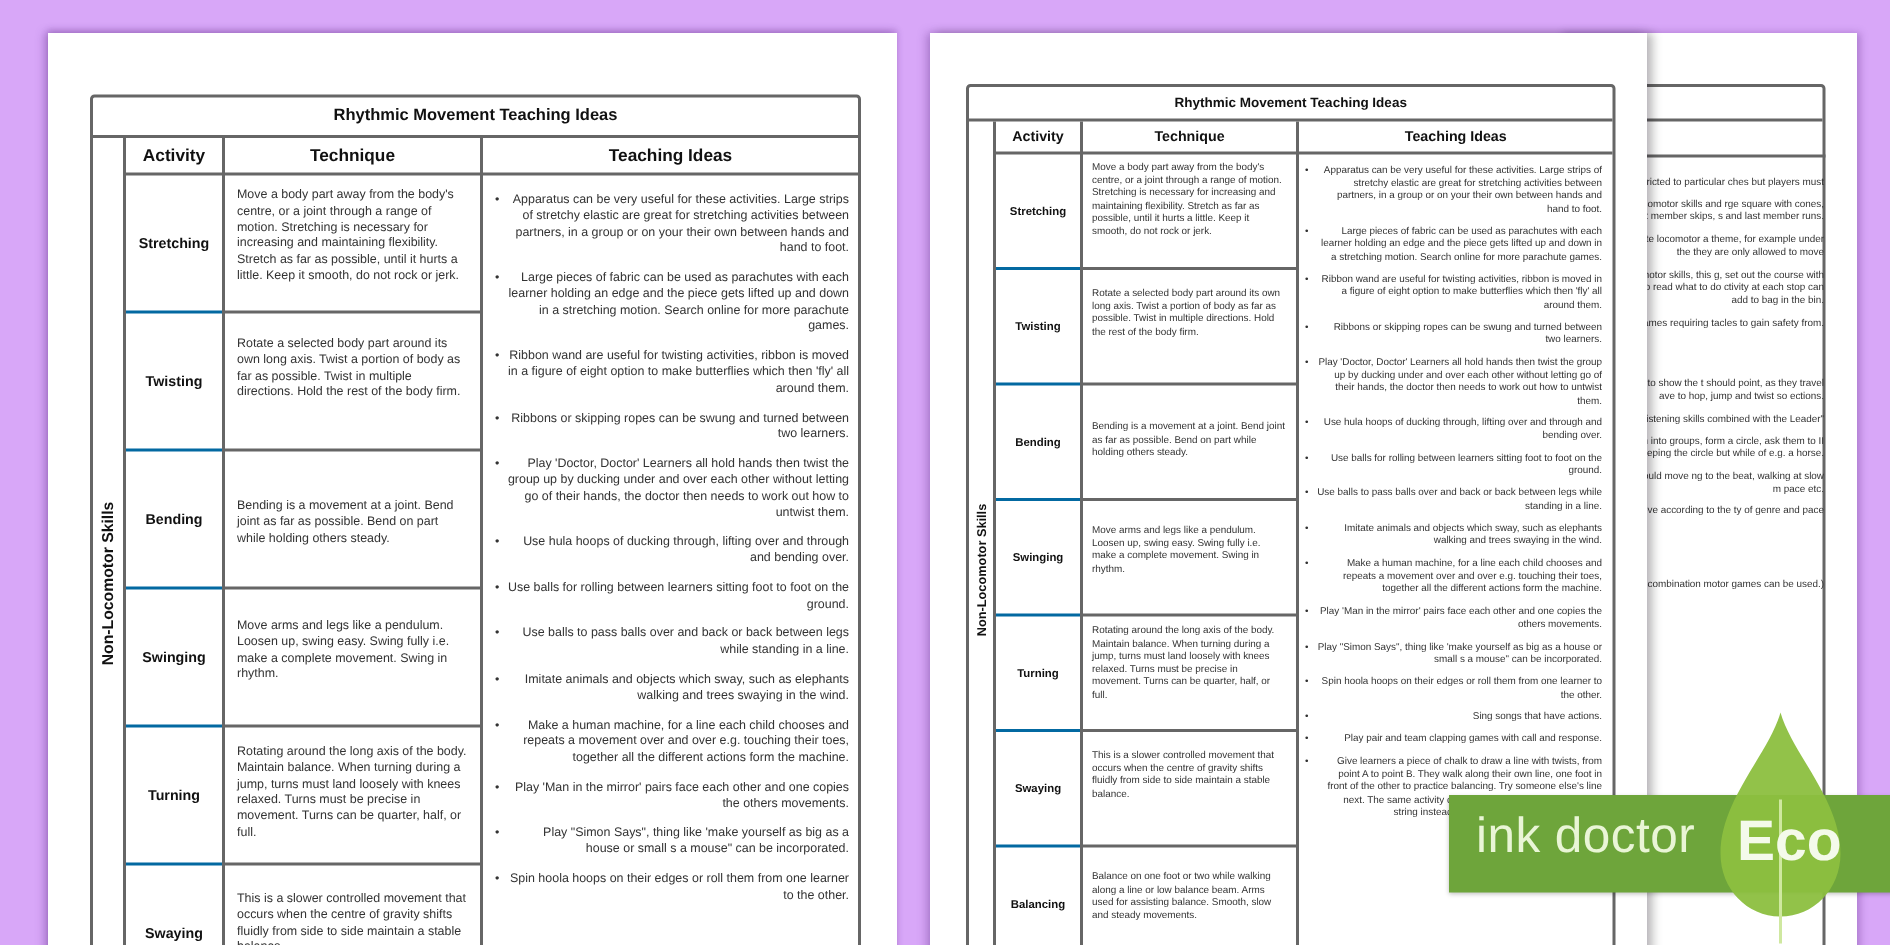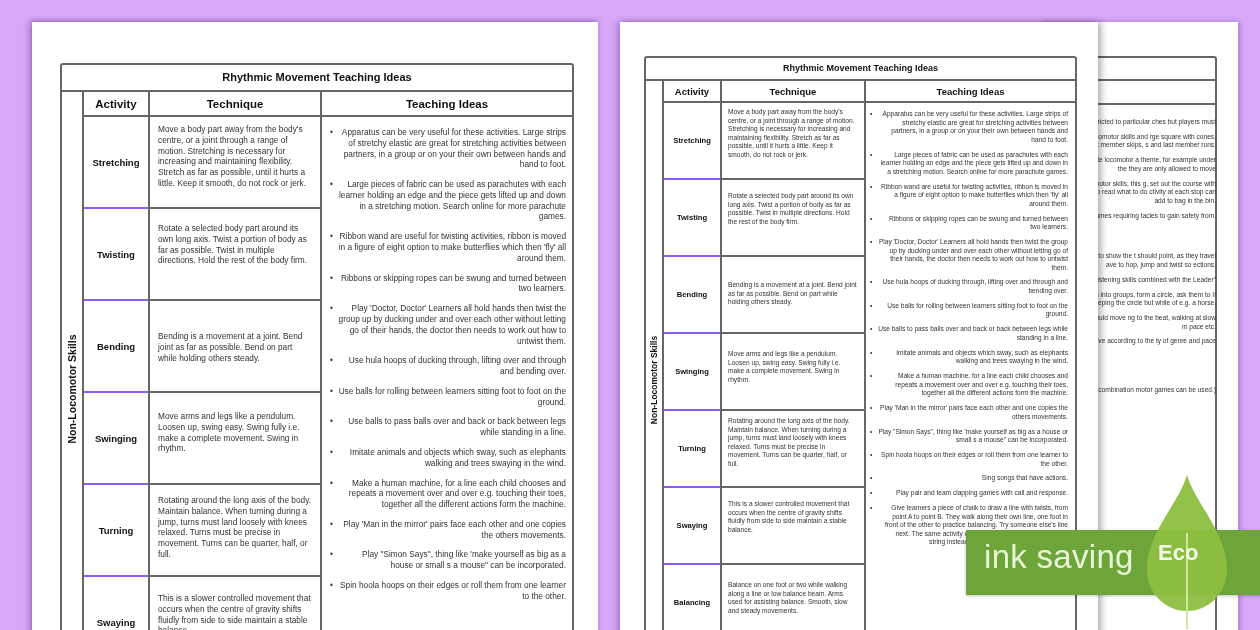--- a/index.html
+++ b/index.html
@@ -20,21 +20,21 @@
   .sheet { position:absolute; border:2px solid #666; border-radius:3px 3px 0 0; background:#fff; }
   .title-row { position:absolute; left:0; right:0; top:0; border-bottom:2px solid #666;
     text-align:center; font-weight:bold; color:#111; }
   .side-col { position:absolute; left:0; bottom:0; border-right:2px solid #666; }
   .side-label { position:absolute; left:50%; top:50%; white-space:nowrap; font-weight:bold; color:#111;
     transform:translate(-50%,-50%) rotate(-90deg); }
   .hdr { position:absolute; font-weight:bold; text-align:center; color:#111; border-bottom:2px solid #666;
     display:flex; align-items:center; justify-content:center; }
   .vline { position:absolute; width:2px; background:#666; }
   .act { position:absolute; font-weight:bold; color:#111; display:flex; align-items:center; justify-content:center;
-    border-bottom:2px solid #8b5cf6; box-sizing:border-box; }
+    border-bottom:2px solid #0369a1; box-sizing:border-box; }
   .tech { position:absolute; color:#333; border-bottom:2px solid #666; box-sizing:border-box; line-height:1.3; }
   .ideas { position:absolute; color:#333; }
   .ideas ul { margin:0; padding:0; list-style:none;text-align:right; }
   .ideas li { position:relative; line-height:1.3; }
   .ideas li::before { content:"•"; position:absolute; left:-8px; top:0; }
 
   
   #page1 .title-row { height:25px; line-height:25px; font-size:11px; }
   #page1 .hdr { font-size:11.5px; }
   #page1 .act { font-size:9.5px; }
@@ -57,21 +57,21 @@
   #page3 .hdr { font-size:9.5px; }
   #page3 .ideas { font-size:6.6px; }
   #page3 .ideas li { margin-bottom:6.3px; }
   #page3 .ideas li::before { content:""; }
 
   
   #eco-banner { position:absolute; left:966px; top:530px; width:300px; height:65px; background:#6ea53b;
     box-shadow: 0 1px 3px rgba(0,0,0,0.25); }
   #eco-text { position:absolute; left:18px; top:8px; font-size:33px; color:#e9f5d6; letter-spacing:0.3px; }
   #eco-leaf { position:absolute; left:1145px; top:473px; width:84px; height:160px; }
-  #eco-word { position:absolute; left:1158px; top:540px; font-size:22px; font-weight:bold; color:#f4faea; }
+  #eco-word { position:absolute; left:1158px; top:540px; font-size:38px; font-weight:bold; color:#f4faea; }
 </style>
 </head>
 <body>
 
 <div class="page" id="page3">
   <div class="sheet" style="left:-420px; top:34px; width:593px; height:620px;">
     <div class="title-row"></div>
     <div class="hdr" style="left:420px; top:23px; width:173px; height:22px; justify-content:flex-start; padding-left:2px;">
       <span>ing Ideas</span>
     </div>
@@ -184,19 +184,19 @@
         <li>Spin hoola hoops on their edges or roll them from one learner to the other.</li>
         <li>Sing songs that have actions.</li>
         <li>Play pair and team clapping games with call and response.</li>
         <li>Give learners a piece of chalk to draw a line with twists, from point A to point B. They walk along their own line, one foot in front of the other to practice balancing. Try someone else's line next. The same activity can be done with a piece of wool or string instead of chalk, and a beam like a plank.</li>
       </ul>
     </div>
   </div>
 </div>
 
 <div id="eco-banner">
-  <span id="eco-text">ink saving</span>
+  <span id="eco-text">ink doctor</span>
 </div>
 <svg id="eco-leaf" viewBox="0 0 84 160">
   <path d="M42 2 C50 30 82 60 82 96 C82 120 64 138 42 138 C20 138 2 120 2 96 C2 60 34 30 42 2 Z" fill="#8cbf3f" opacity="0.95"></path>
   <line x1="42" y1="60" x2="42" y2="156" stroke="#cfe8a0" stroke-width="2"></line>
 </svg>
 <span id="eco-word">Eco</span>
 
 </body></html>

